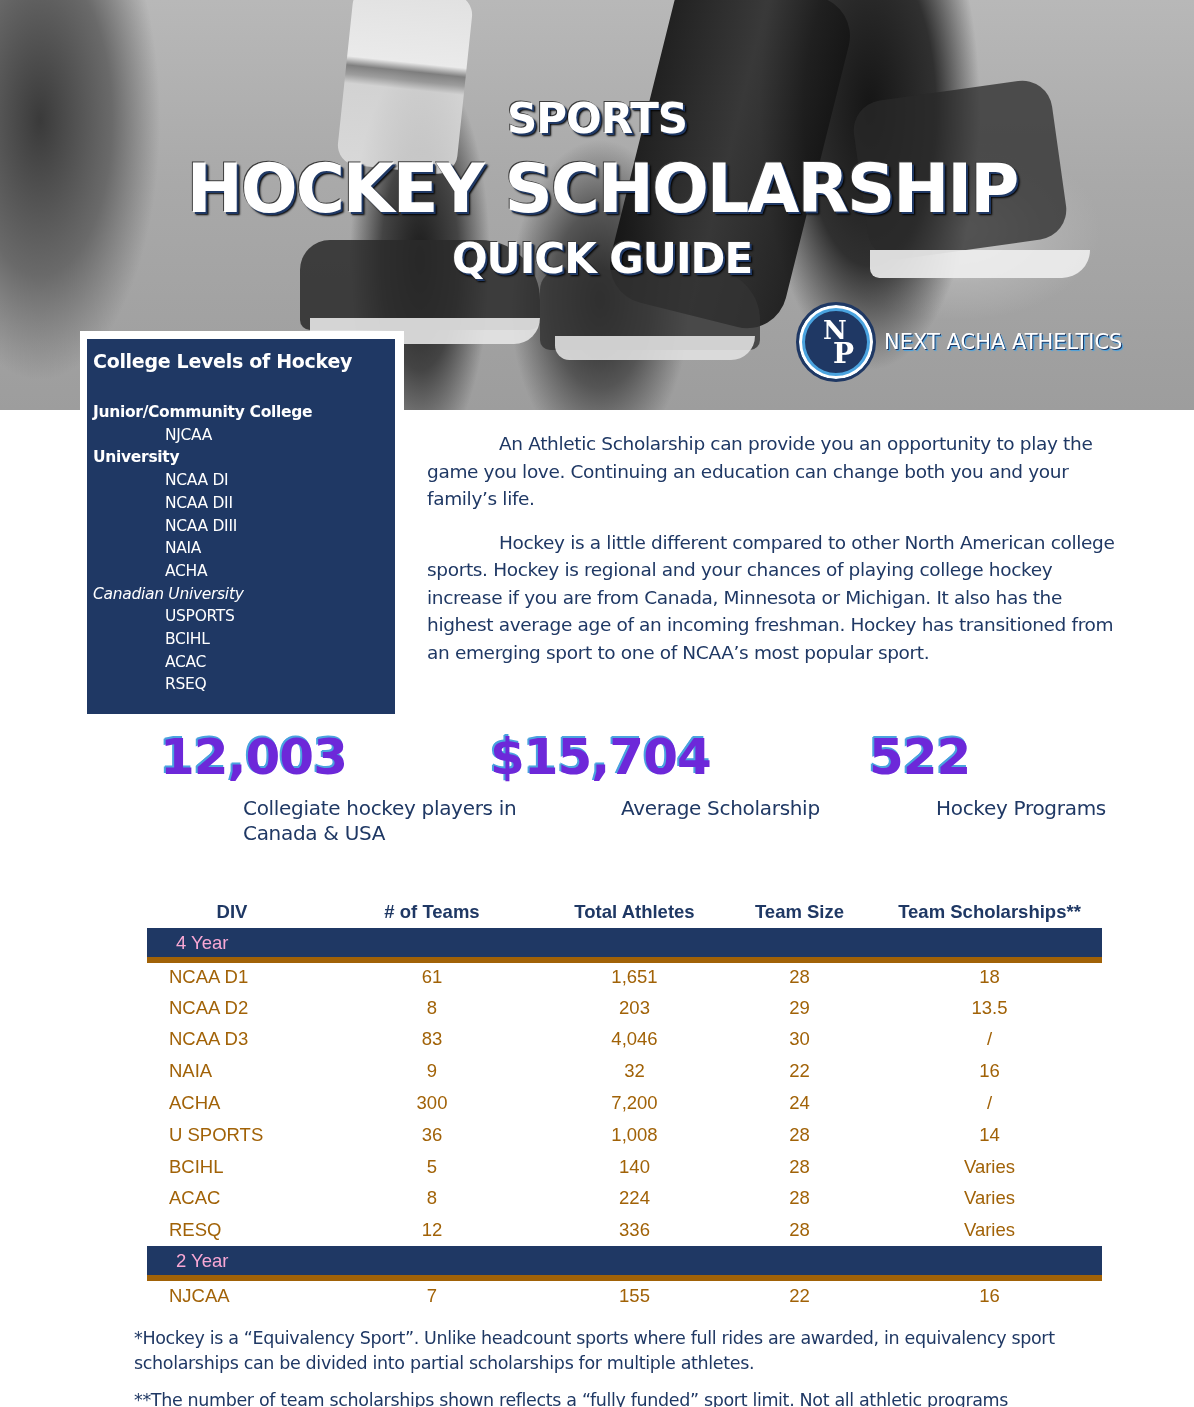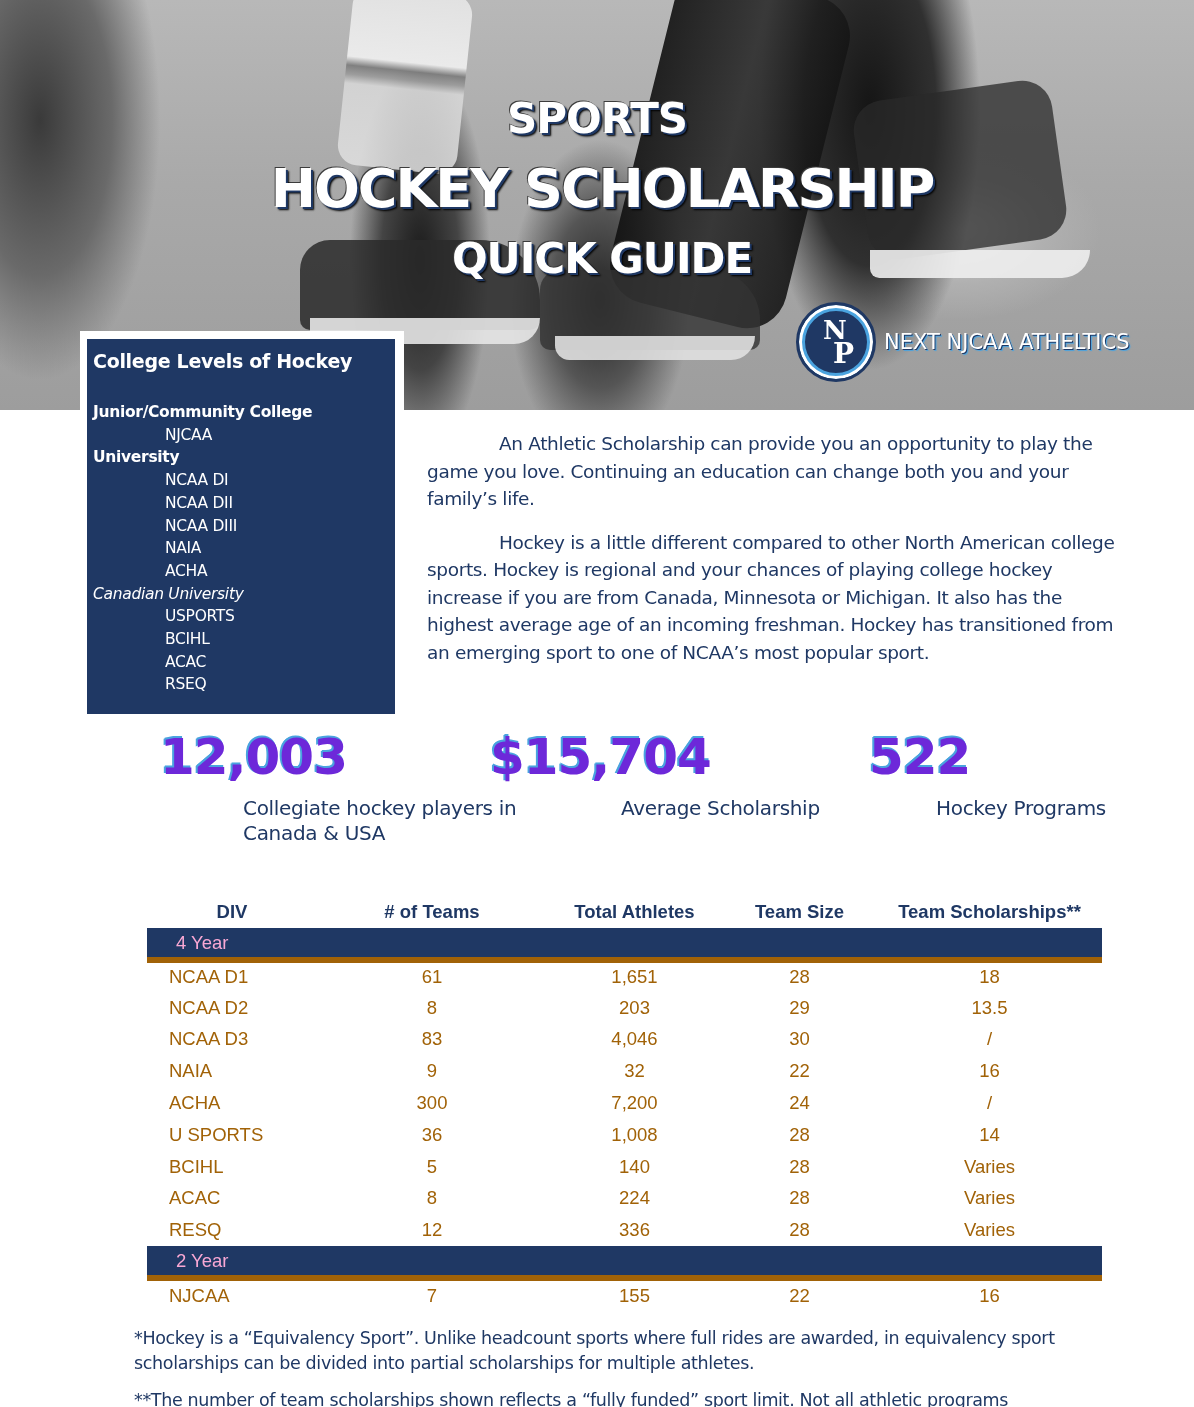--- a/index.html
+++ b/index.html
@@ -33,21 +33,21 @@
   .hero .blade2 { position: absolute; left: 555px; top: 336px; width: 200px; height: 24px; background: #e0e0e0; border-radius: 0 0 50px 30px; opacity:.9; }
   .hero .skate3 { position: absolute; left: 860px; top: 90px; width: 200px; height: 160px; background: #2a2a2a; border-radius: 30px; opacity: .75; transform: rotate(-8deg);}
   .hero .blade3 { position: absolute; left: 870px; top: 250px; width: 220px; height: 28px; background: #eeeeee; border-radius: 0 0 60px 20px; opacity:.9; }
 
   .title-wrap { position: absolute; left: 0; top: 92px; width: 1194px; text-align: center; }
   .title-sm, .title-lg, .title-sub {
     color: #ffffff; font-family: "DejaVu Sans", sans-serif; font-weight: bold; display: block;
     text-shadow: 2px 2px 0 #1f3864, 3px 3px 2px #000000, -1px -1px 0 #3c3c3c;
   }
   .title-sm { font-size: 42px; line-height: 54px; letter-spacing: -1px; }
-  .title-lg { font-size: 54px; line-height: 86px; letter-spacing: -2px; margin-left: 10px;}
+  .title-lg { font-size: 67px; line-height: 86px; letter-spacing: -2px; margin-left: 10px;}
   .title-sub { font-size: 42px; line-height: 54px; letter-spacing: -1px; margin-left: 10px;}
 
   .brand { position: absolute; left: 796px; top: 302px; display: flex; align-items: center; }
   .brand-logo {
     width: 80px; height: 80px; border-radius: 50%; background: #1f3864;
     border: 3px solid #1f3864; box-shadow: inset 0 0 0 3px #ffffff, inset 0 0 0 6px #4aa3df;
     display: flex; align-items: center; justify-content: center; position: relative;
   }
   .brand-logo .n, .brand-logo .p {
     position: absolute; color: #ffffff; font-family: "DejaVu Serif", serif; font-weight: bold;
@@ -112,21 +112,21 @@
     <span class="title-sm">SPORTS</span>
     <span class="title-lg">HOCKEY SCHOLARSHIP</span>
     <span class="title-sub">QUICK GUIDE</span>
   </div>
 
   <div class="brand">
     <div class="brand-logo">
       <span class="n">N</span>
       <span class="p">P</span>
     </div>
-    <span class="brand-name">NEXT NJCAA ATHELTICS</span>
+    <span class="brand-name">NEXT ACHA ATHELTICS</span>
   </div>
 </div>
 
 <div class="levels-frame"></div>
 <div class="levels">
   <h2>College Levels of Hockey</h2>
   <div class="grp">Junior/Community College</div>
   <div class="item">NJCAA</div>
   <div class="grp">University</div>
   <div class="item">NCAA DI</div>

